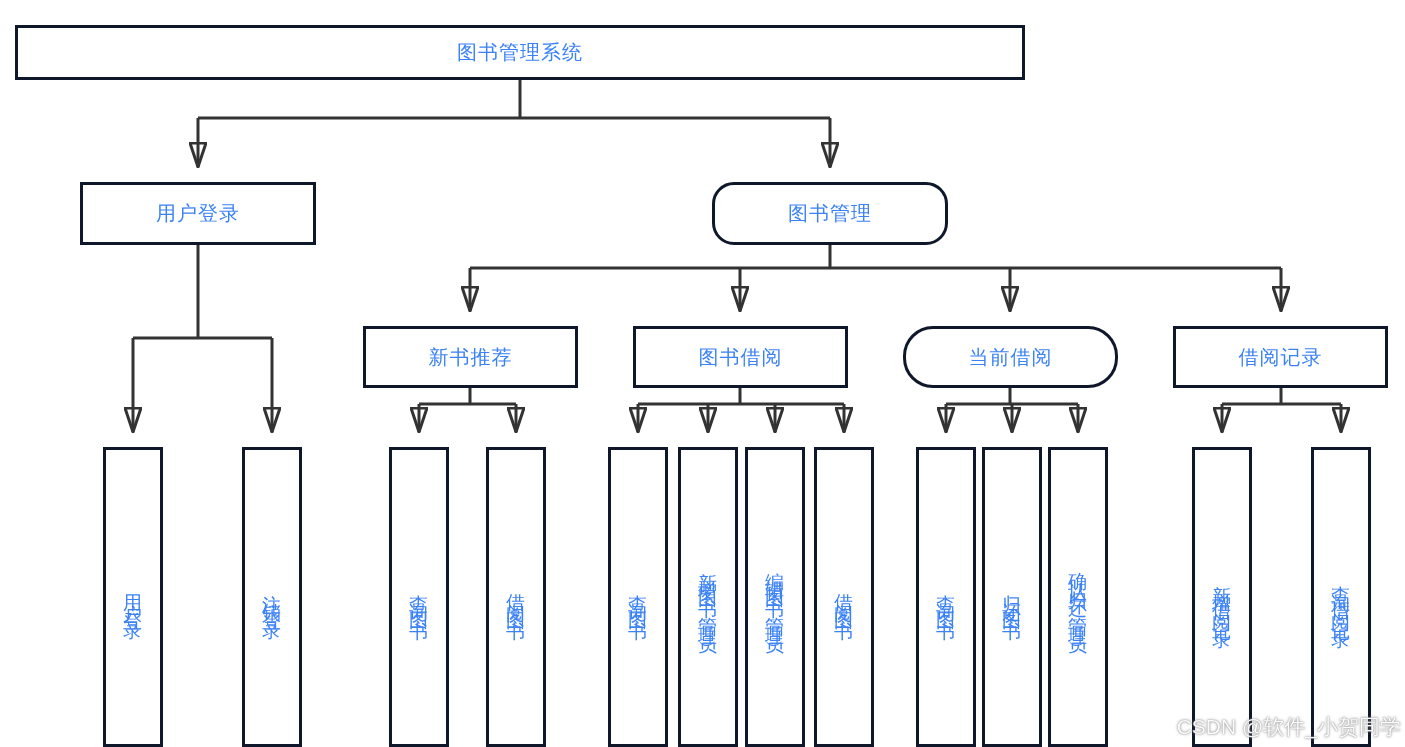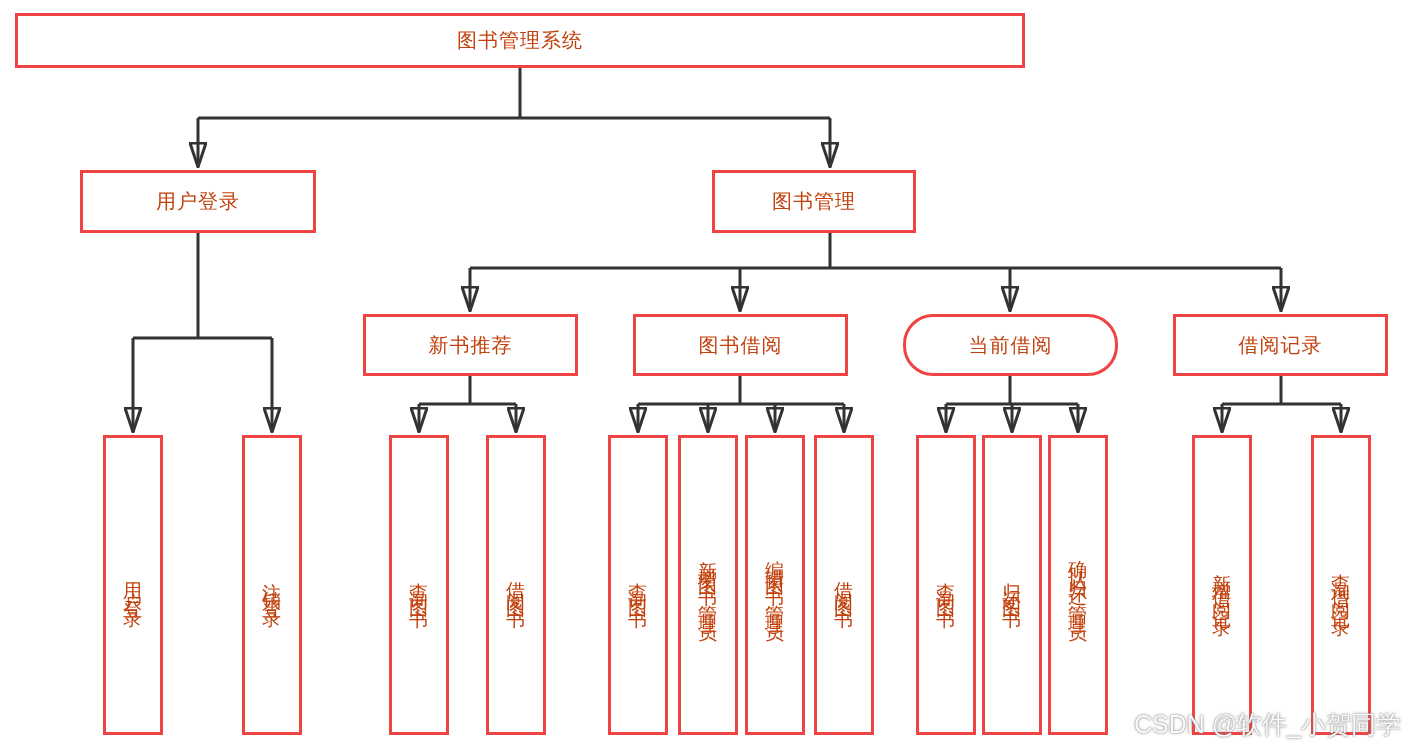--- a/index.html
+++ b/index.html
@@ -16,38 +16,39 @@
   .wires {
     position: absolute; left: 0; top: 0;
     width: 1405px; height: 747px;
   }
   .wires path, .wires line {
     stroke: #333333; stroke-width: 3; fill: none;
   }
   .node {
     position: absolute;
     box-sizing: border-box;
-    border: 3px solid #ef4444;
+    border: 3px solid #0f172a;
     background: #ffffff;
     display: flex; align-items: center; justify-content: center;
-    color: #c2410c;
+    color: #3b82f6;
+    margin-top: 12px;
   }
   .node.h { font-size: 20px; letter-spacing: 1px; }
   .node.v span {
     writing-mode: vertical-rl;
     text-orientation: mixed;
     font-size: 19px;
     letter-spacing: 9px;
     line-height: 1;
   }
   .node.v { font-size: 19px; }
   .watermark {
     position: absolute;
     right: 4px; bottom: 6px;
-    font-size: 25px;
+    font-size: 21px;
     color: rgba(255,255,255,0.96);
     text-shadow: 0 0 3px rgba(130,130,130,0.95), 0 0 1px rgba(130,130,130,0.9);
     z-index: 5;
     white-space: nowrap;
   }
 </style>
 </head>
 <body>
 
 <div class="canvas">
@@ -103,21 +104,21 @@
     <g>
       <path d="M1281 376 V404 M1222 404 H1341"></path>
       <line x1="1222" y1="404" x2="1222" y2="432" marker-end="url(#arrow)"></line>
       <line x1="1341" y1="404" x2="1341" y2="432" marker-end="url(#arrow)"></line>
     </g>
   </svg>
 
   <div class="node h" style="left:15px; top:13px; width:1010px; height:55px;">图书管理系统</div>
 
   <div class="node h" style="left:80px; top:170px; width:236px; height:63px;">用户登录</div>
-  <div class="node h" style="left:712px; top:170px; width:204px; height:63px;">图书管理</div>
+  <div class="node h" style="left:712px; top:170px; width:236px; height:63px;border-radius:22px;">图书管理</div>
 
   <div class="node h" style="left:633px; top:314px; width:215px; height:62px;">图书借阅</div>
   <div class="node h" style="left:363px; top:314px; width:215px; height:62px;">新书推荐</div>
   <div class="node h" style="left:903px; top:314px; width:215px; height:62px;border-radius:30px;">当前借阅</div>
   <div class="node h" style="left:1173px; top:314px; width:215px; height:62px;">借阅记录</div>
 
   <div class="node v" style="left:103px; top:435px; width:60px; height:300px;">
     <span>用户登录</span>
   </div>
   <div class="node v" style="left:242px; top:435px; width:60px; height:300px;">

